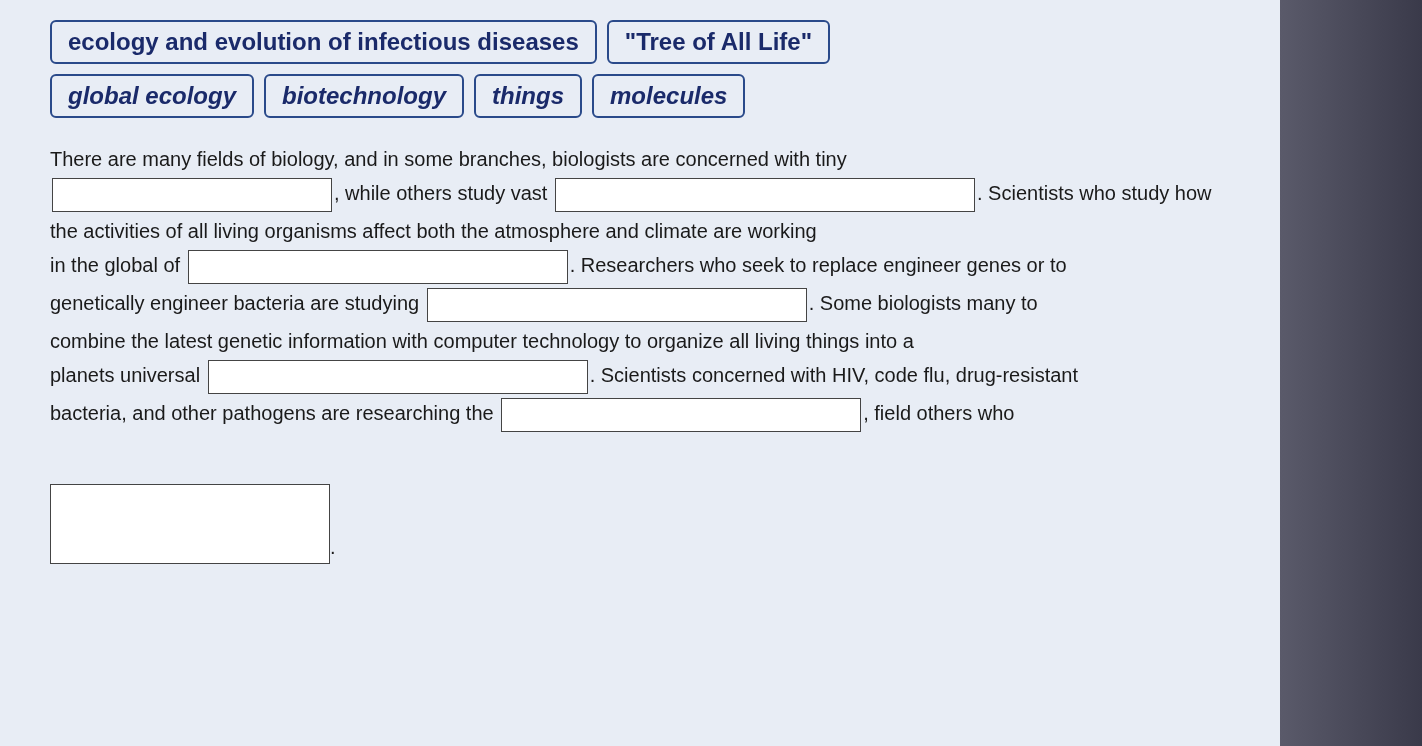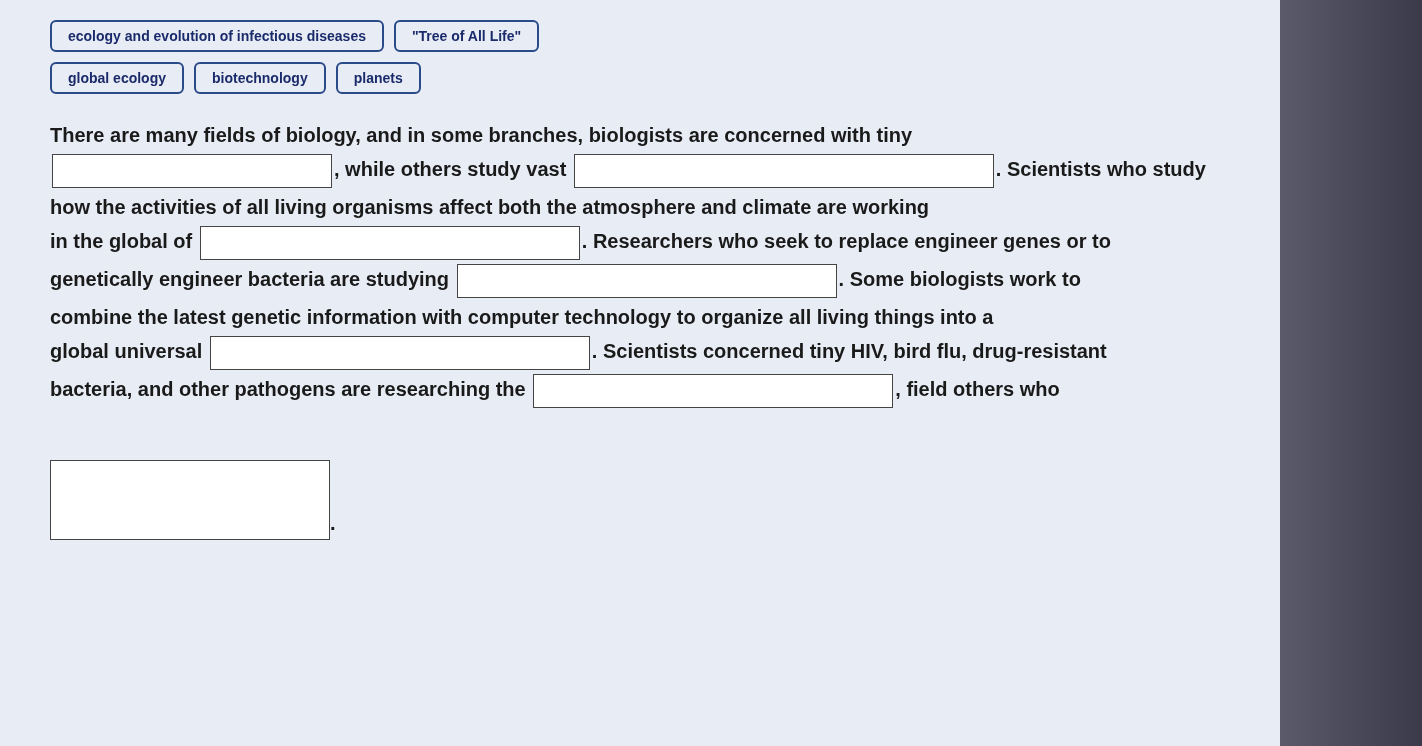--- a/index.html
+++ b/index.html
@@ -32,39 +32,39 @@
       margin-bottom: 10px;
       flex-wrap: wrap;
     }
 
     .tags-row2 {
       display: flex;
       flex-direction: row;
       gap: 10px;
       margin-bottom: 24px;
       flex-wrap: wrap;
+      font-style: italic;
     }
 
     .tag {
       border: 2px solid #2a4a8a;
       border-radius: 6px;
       padding: 6px 16px;
       color: #1a2a6a;
       font-weight: bold;
-      font-size: 14px;
+      font-size: 24px;
       background: transparent;
       cursor: pointer;
       white-space: nowrap;
     }
 
     .paragraph {
       font-size: 20px;
       line-height: 1.7;
       color: #1a1a1a;
-      font-weight: bold;
     }
 
     .input-blank {
       display: inline-block;
       border: 1.5px solid #444;
       background: #ffffff;
       height: 34px;
       vertical-align: middle;
       margin: 2px 2px;
     }
@@ -101,41 +101,42 @@
 <div class="content-area">
 
   <div class="tags-row1">
     <div class="tag">ecology and evolution of infectious diseases</div>
     <div class="tag">"Tree of All Life"</div>
   </div>
 
   <div class="tags-row2">
     <div class="tag">global ecology</div>
     <div class="tag">biotechnology</div>
-    <div class="tag">planets</div>
+    <div class="tag">things</div>
+    <div class="tag">molecules</div>
   </div>
 
   <div class="paragraph">
     
     <span>There are many fields of biology, and in some branches, biologists are concerned with tiny</span>
     <br>
     <span class="input-blank blank-small"></span><span>, while others study vast</span>
     <span class="input-blank blank-large"></span><span>. Scientists</span>
     <span>who study how the activities of all living organisms affect both the atmosphere and climate are working</span>
     <br>
     <span>in the global of</span>
     <span class="input-blank blank-medium"></span><span>. Researchers who seek to replace engineer genes or to</span>
     <br>
     <span>genetically engineer bacteria are studying</span>
-    <span class="input-blank blank-medium"></span><span>. Some biologists work to</span>
+    <span class="input-blank blank-medium"></span><span>. Some biologists many to</span>
     <br>
     <span>combine the latest genetic information with computer technology to organize all living things into a</span>
     <br>
-    <span>global universal</span>
-    <span class="input-blank blank-medium"></span><span>. Scientists concerned tiny HIV, bird flu, drug-resistant</span>
+    <span>planets universal</span>
+    <span class="input-blank blank-medium"></span><span>. Scientists concerned with HIV, code flu, drug-resistant</span>
     <br>
     <span>bacteria, and other pathogens are researching the</span>
     <span class="input-blank blank-xlarge"></span><span>, field others who</span>
     <br>
     <br>
     <div style="margin-top: 8px;">
       <span class="blank-last"></span><span>.</span>
     </div>
   </div>
 </div>

